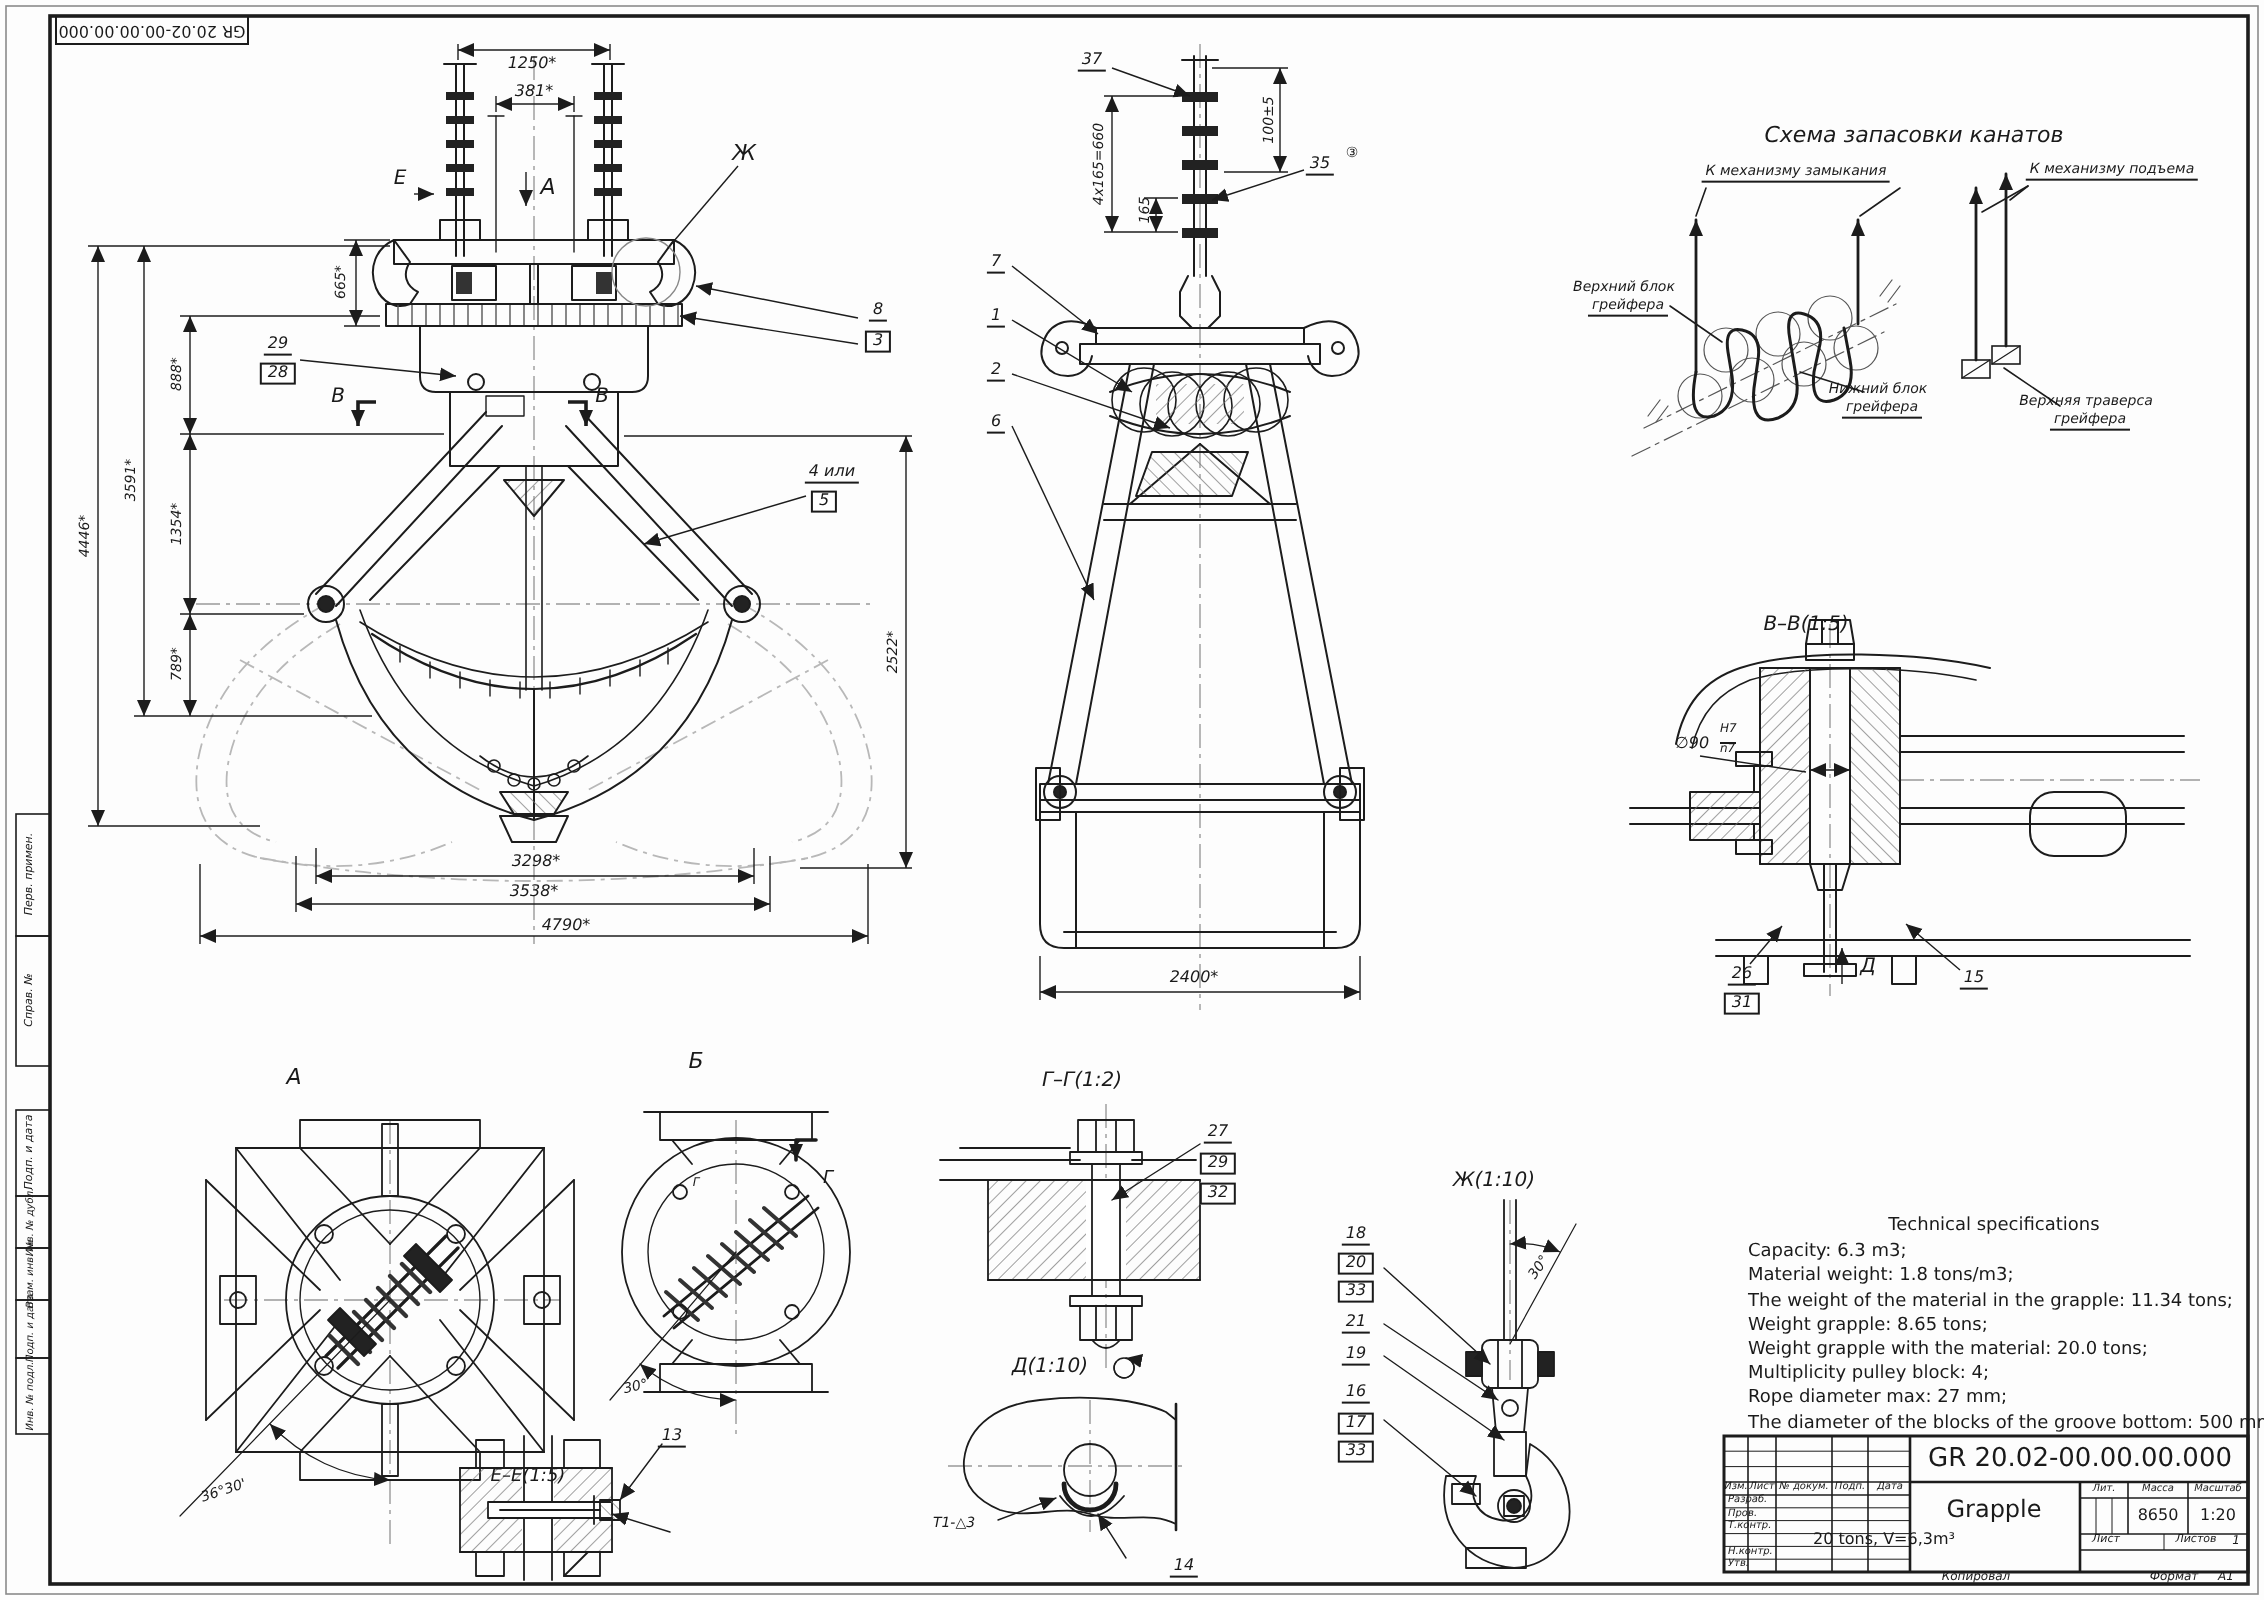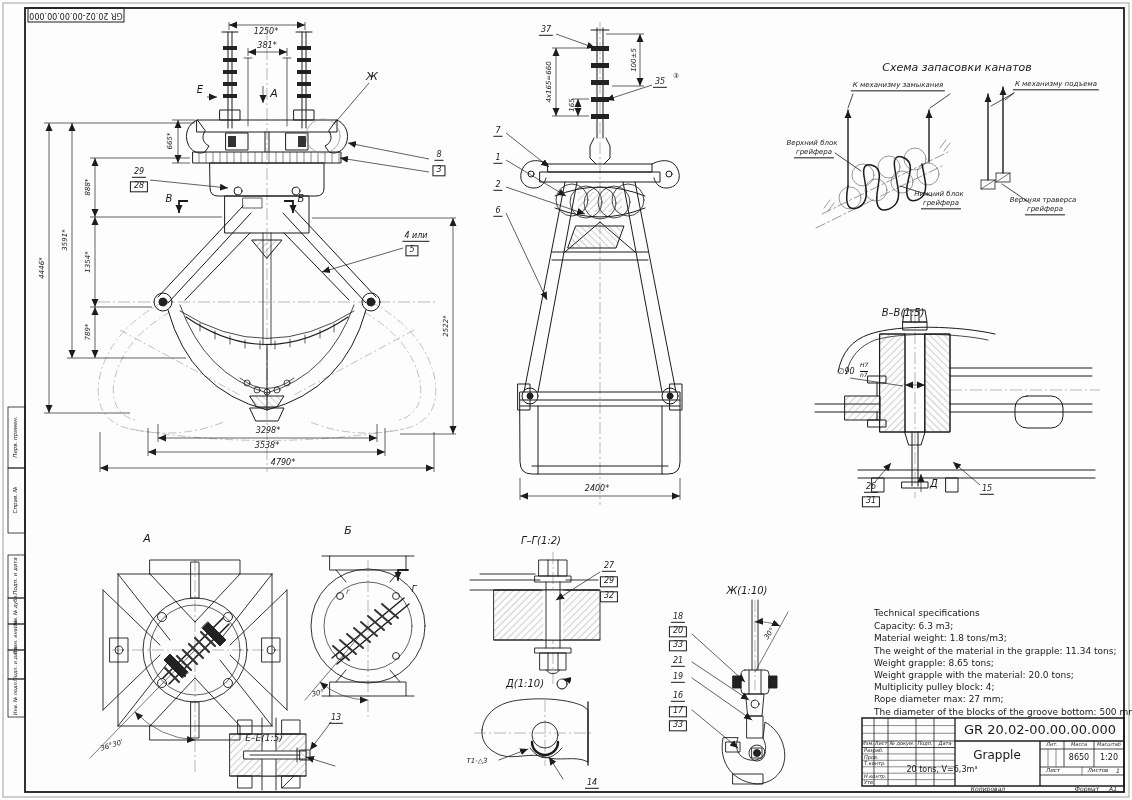--- a/index.html
+++ b/index.html
@@ -10,21 +10,21 @@
 .c{transform:translate(-50%,-50%)}
 .v{transform:translate(-50%,-50%) rotate(-90deg)}
 .r180{transform:translate(-50%,-50%) rotate(180deg)}
 .u{border-bottom:1px solid #1a1a1a;padding:0 2px 1px 2px}
 .bx{border:1px solid #1a1a1a;padding:0 3px 1px 3px;background:#fff}
 .s5{font-size:5px}.s55{font-size:5.5px}.s6{font-size:6px}.s7{font-size:7px}
 .s8{font-size:8px}.s9{font-size:9px}.s10{font-size:10px}.s11{font-size:11px}
 .s12{font-size:12px}.s13{font-size:13px}
 .plain{font-style:normal}
 #specs{position:absolute;left:874px;top:607px;width:246px;font-size:9px;font-style:normal;line-height:12.2px}
-#specs .t{display:block;margin-bottom:1px}
+#specs .t{display:block;text-align:center;margin-bottom:1px}
 #specs span{display:block;white-space:nowrap}
 .frac{position:absolute;font-style:italic;font-size:6px;line-height:1}
 </style>
 </head>
 <body>
 
 <svg id="art" width="1132" height="800" viewBox="0 0 1132 800">
 <defs>
   <marker id="ar" markerUnits="userSpaceOnUse" markerWidth="10" markerHeight="9" refX="8" refY="4.5" orient="auto-start-reverse">
     <path d="M0,1 L8,4.5 L0,8 Z" fill="#1c1c1c"></path>

